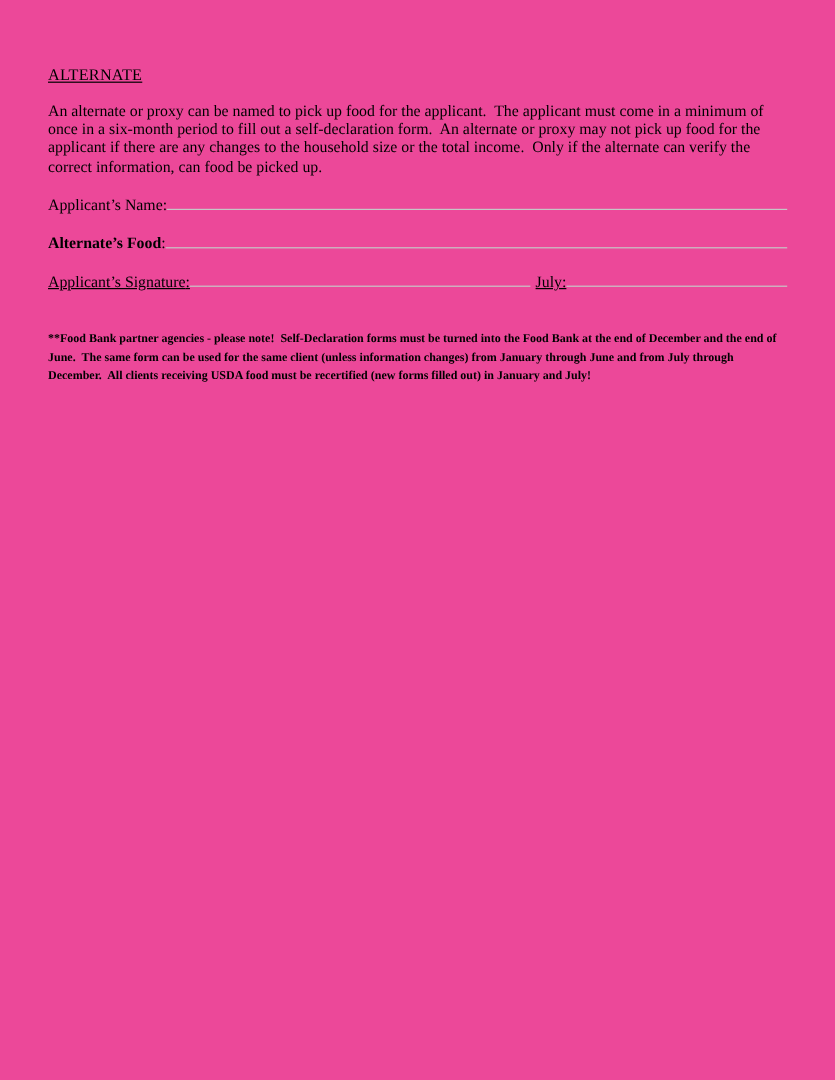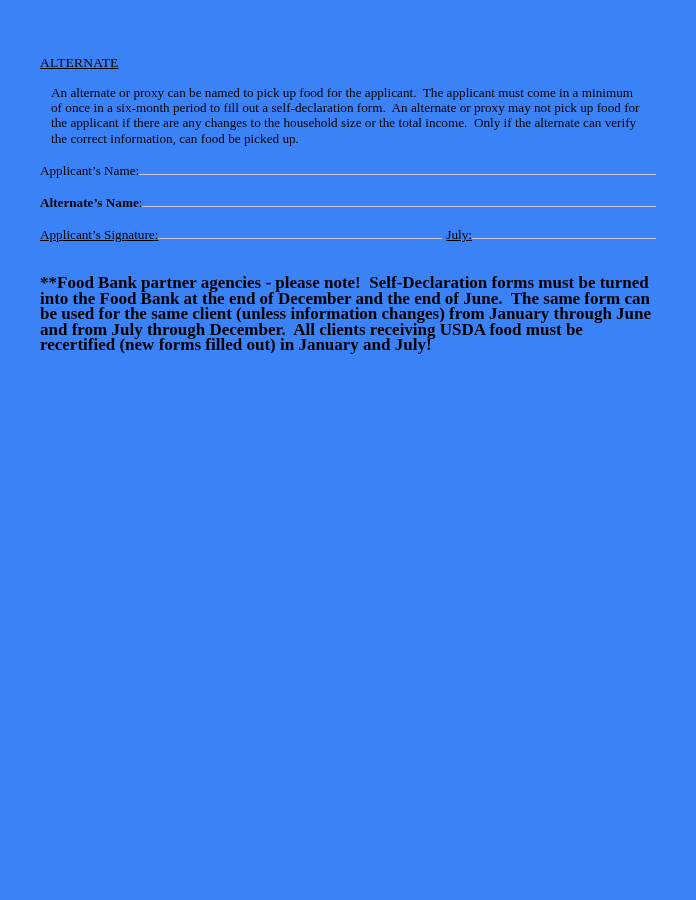--- a/index.html
+++ b/index.html
@@ -11,21 +11,21 @@
     width: 696px;
     height: 900px;
     font-family: "Liberation Serif", "DejaVu Serif", serif;
     color: #000000;
     -webkit-font-smoothing: antialiased;
   }
   .page {
     position: relative;
     width: 696px;
     height: 900px;
-    background: #3b82f6;
+    background: #ec4899;
     overflow: hidden;
   }
   .content {
     position: absolute;
     left: 40px;
     top: 55px;
     width: 616px;
   }
 
   
@@ -36,21 +36,21 @@
     letter-spacing: 0.2px;
     margin: 0 0 14px 0;
     white-space: pre;
   }
 
   
   .body-para {
     font-size: 13.2px;
     line-height: 15.2px;
     text-align: left;
-    margin: 11px;
+    margin: 0;
     white-space: pre-wrap;
   }
 
   
   .form-block {
     margin-top: 17px;
   }
   .form-row {
     display: flex;
     align-items: baseline;
@@ -84,21 +84,21 @@
   }
   .date-label {
     white-space: pre;
     flex: 0 0 auto;
     padding-left: 4px;
   }
 
   
   .note-block {
     margin-top: 33px;
-    font-size: 17px;
+    font-size: 10px;
     line-height: 15.4px;
     font-weight: bold;
     white-space: pre-wrap;
   }
 </style>
 </head>
 <body>
 
 <div class="page">
   <div class="content">
@@ -108,21 +108,21 @@
     <p class="body-para">An alternate or proxy can be named to pick up food for the applicant.  The applicant must come in a minimum of once in a six-month period to fill out a self-declaration form.  An alternate or proxy may not pick up food for the applicant if there are any changes to the household size or the total income.  Only if the alternate can verify the correct information, can food be picked up.</p>
 
     <div class="form-block">
 
       <div class="form-row">
         <span class="field-label"><span>Applicant’s Name</span><span class="colon">:</span></span>
         <span class="rule"></span>
       </div>
 
       <div class="form-row">
-        <span class="field-label bold-label"><span>Alternate’s Name</span><span class="colon">:</span></span>
+        <span class="field-label bold-label"><span>Alternate’s Food</span><span class="colon">:</span></span>
         <span class="rule"></span>
       </div>
 
       <div class="form-row">
         <span class="field-label"><span>Applicant’s Signature</span><span class="colon">:</span></span>
         <span class="rule-sig"></span>
         <span class="date-label">July:</span>
         <span class="rule"></span>
       </div>
 

